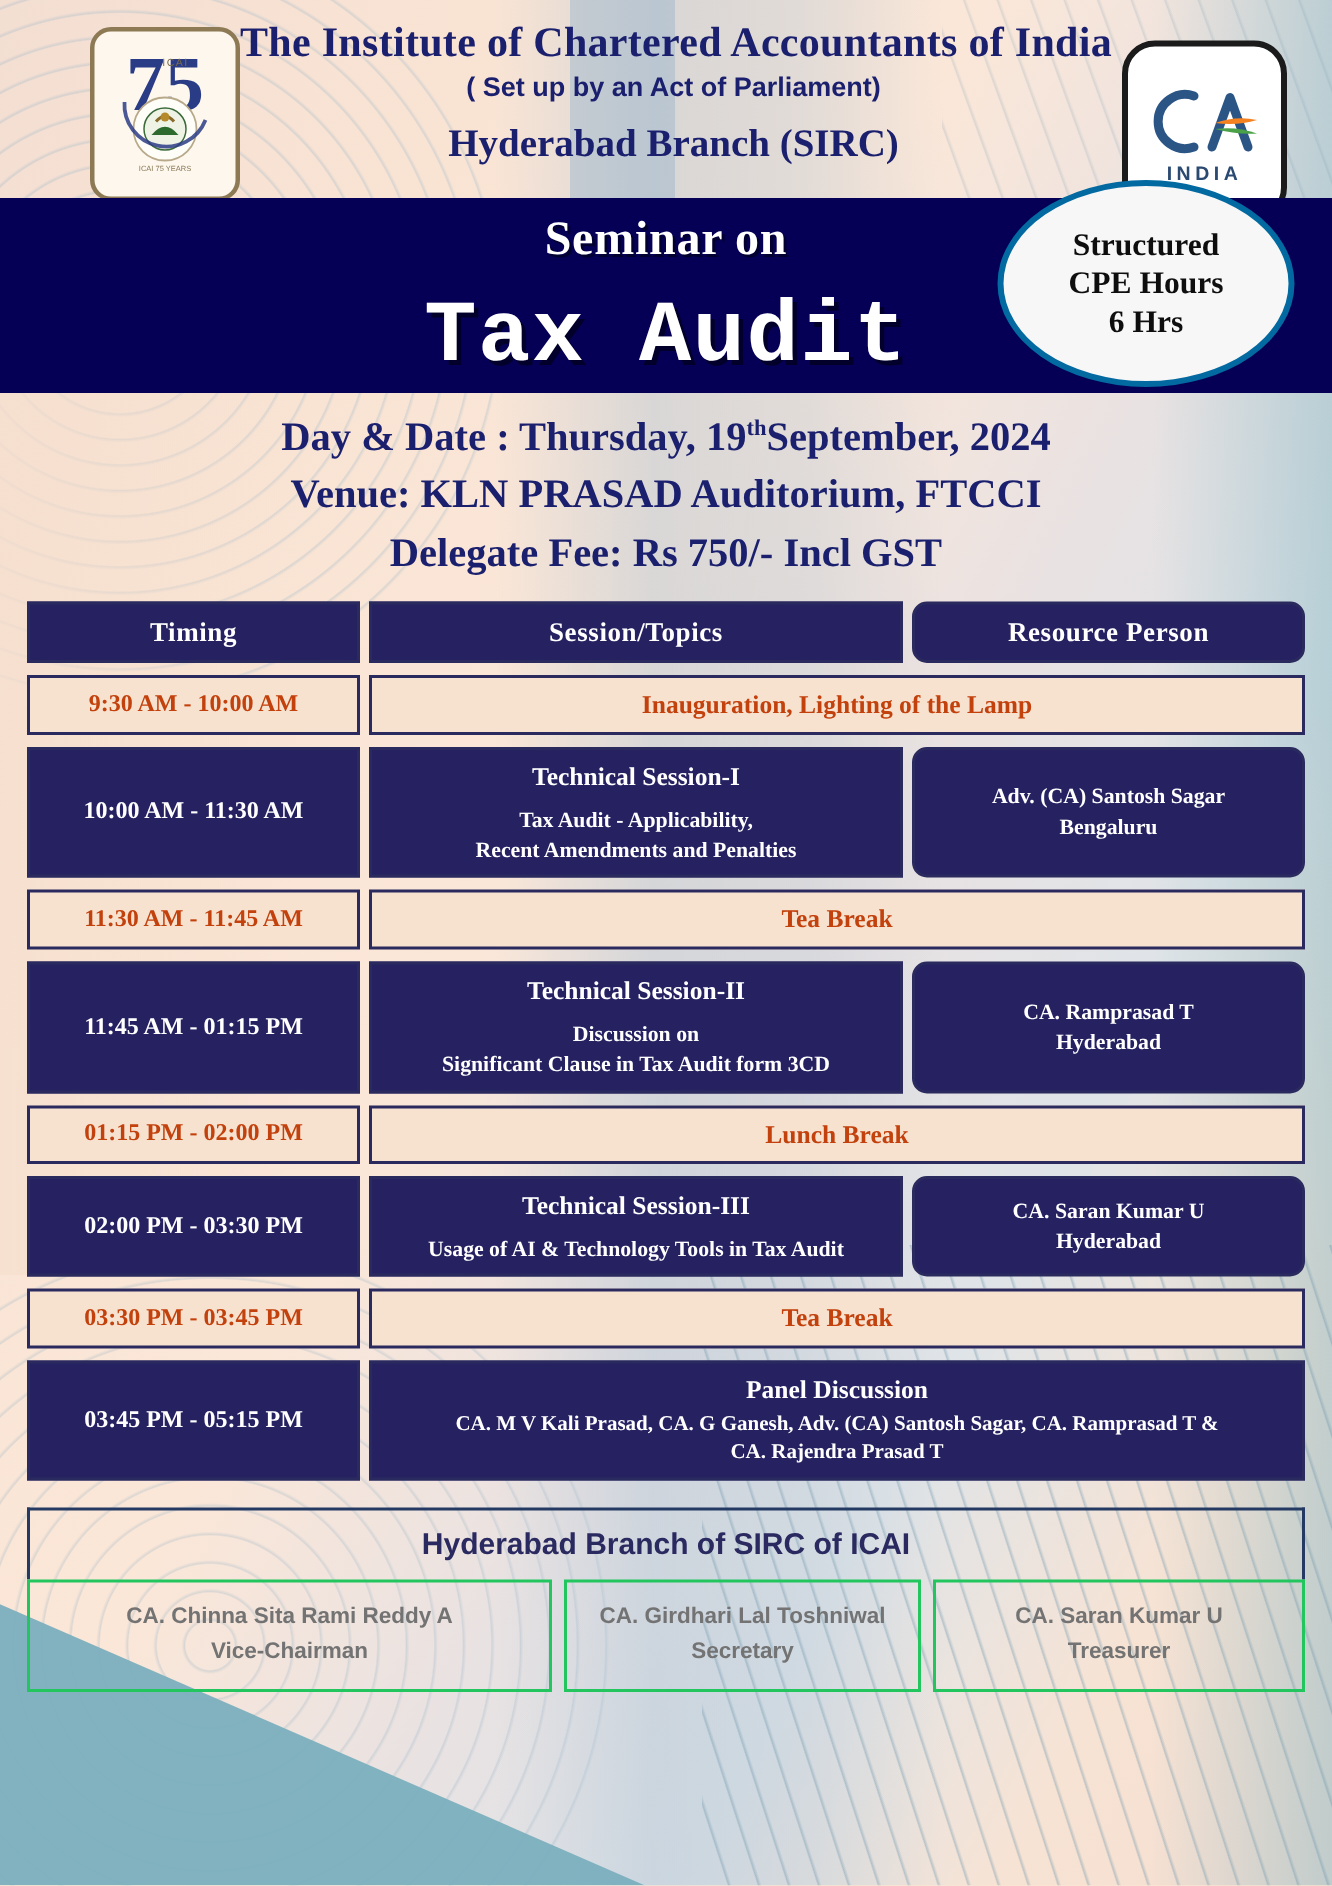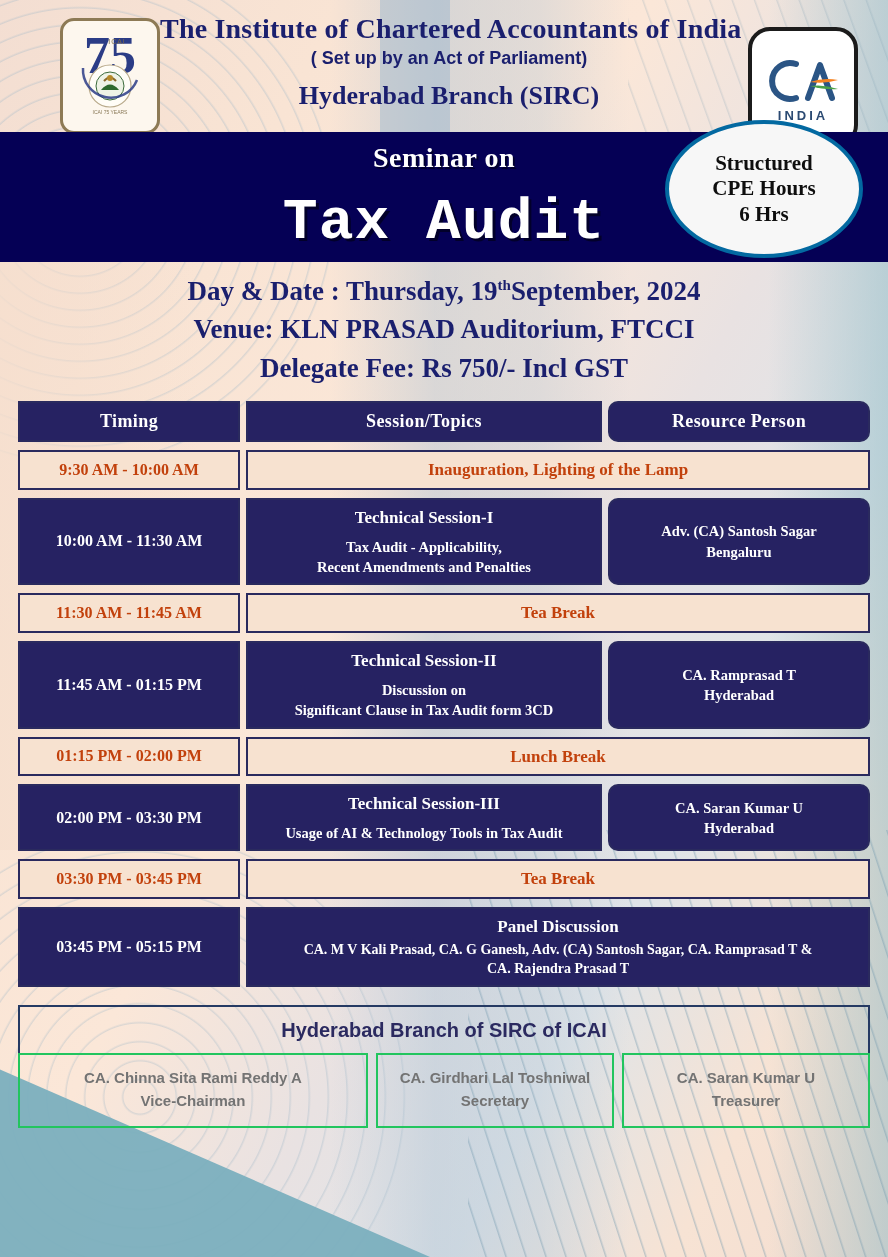--- a/index.html
+++ b/index.html
@@ -104,21 +104,21 @@
     font-family:"Liberation Serif",serif;font-weight:700;font-size:26px;
     margin-top:12px;color:#1a1f6e;
   }
 
   
   #banner{
     position:relative;z-index:3;height:130px;background:#050055;
     display:flex;flex-direction:column;align-items:center;justify-content:center;
   }
   .seminar-on{
-    font-family:"Liberation Serif",serif;font-weight:700;font-size:28px;
+    font-family:"Liberation Serif",serif;font-weight:700;font-size:32px;
     color:#ffffff;letter-spacing:.5px;
     text-shadow:2px 2px 0 rgba(0,0,0,.45);
     margin-top:2px;
   }
   .seminar-title{
     font-family:Liberation Mono, monospace;font-weight:700;font-size:58px;
     color:#ffffff;letter-spacing:1px;line-height:1.05;
     text-shadow:3px 3px 0 rgba(0,0,0,.5);
     margin-top:19px;
   }

